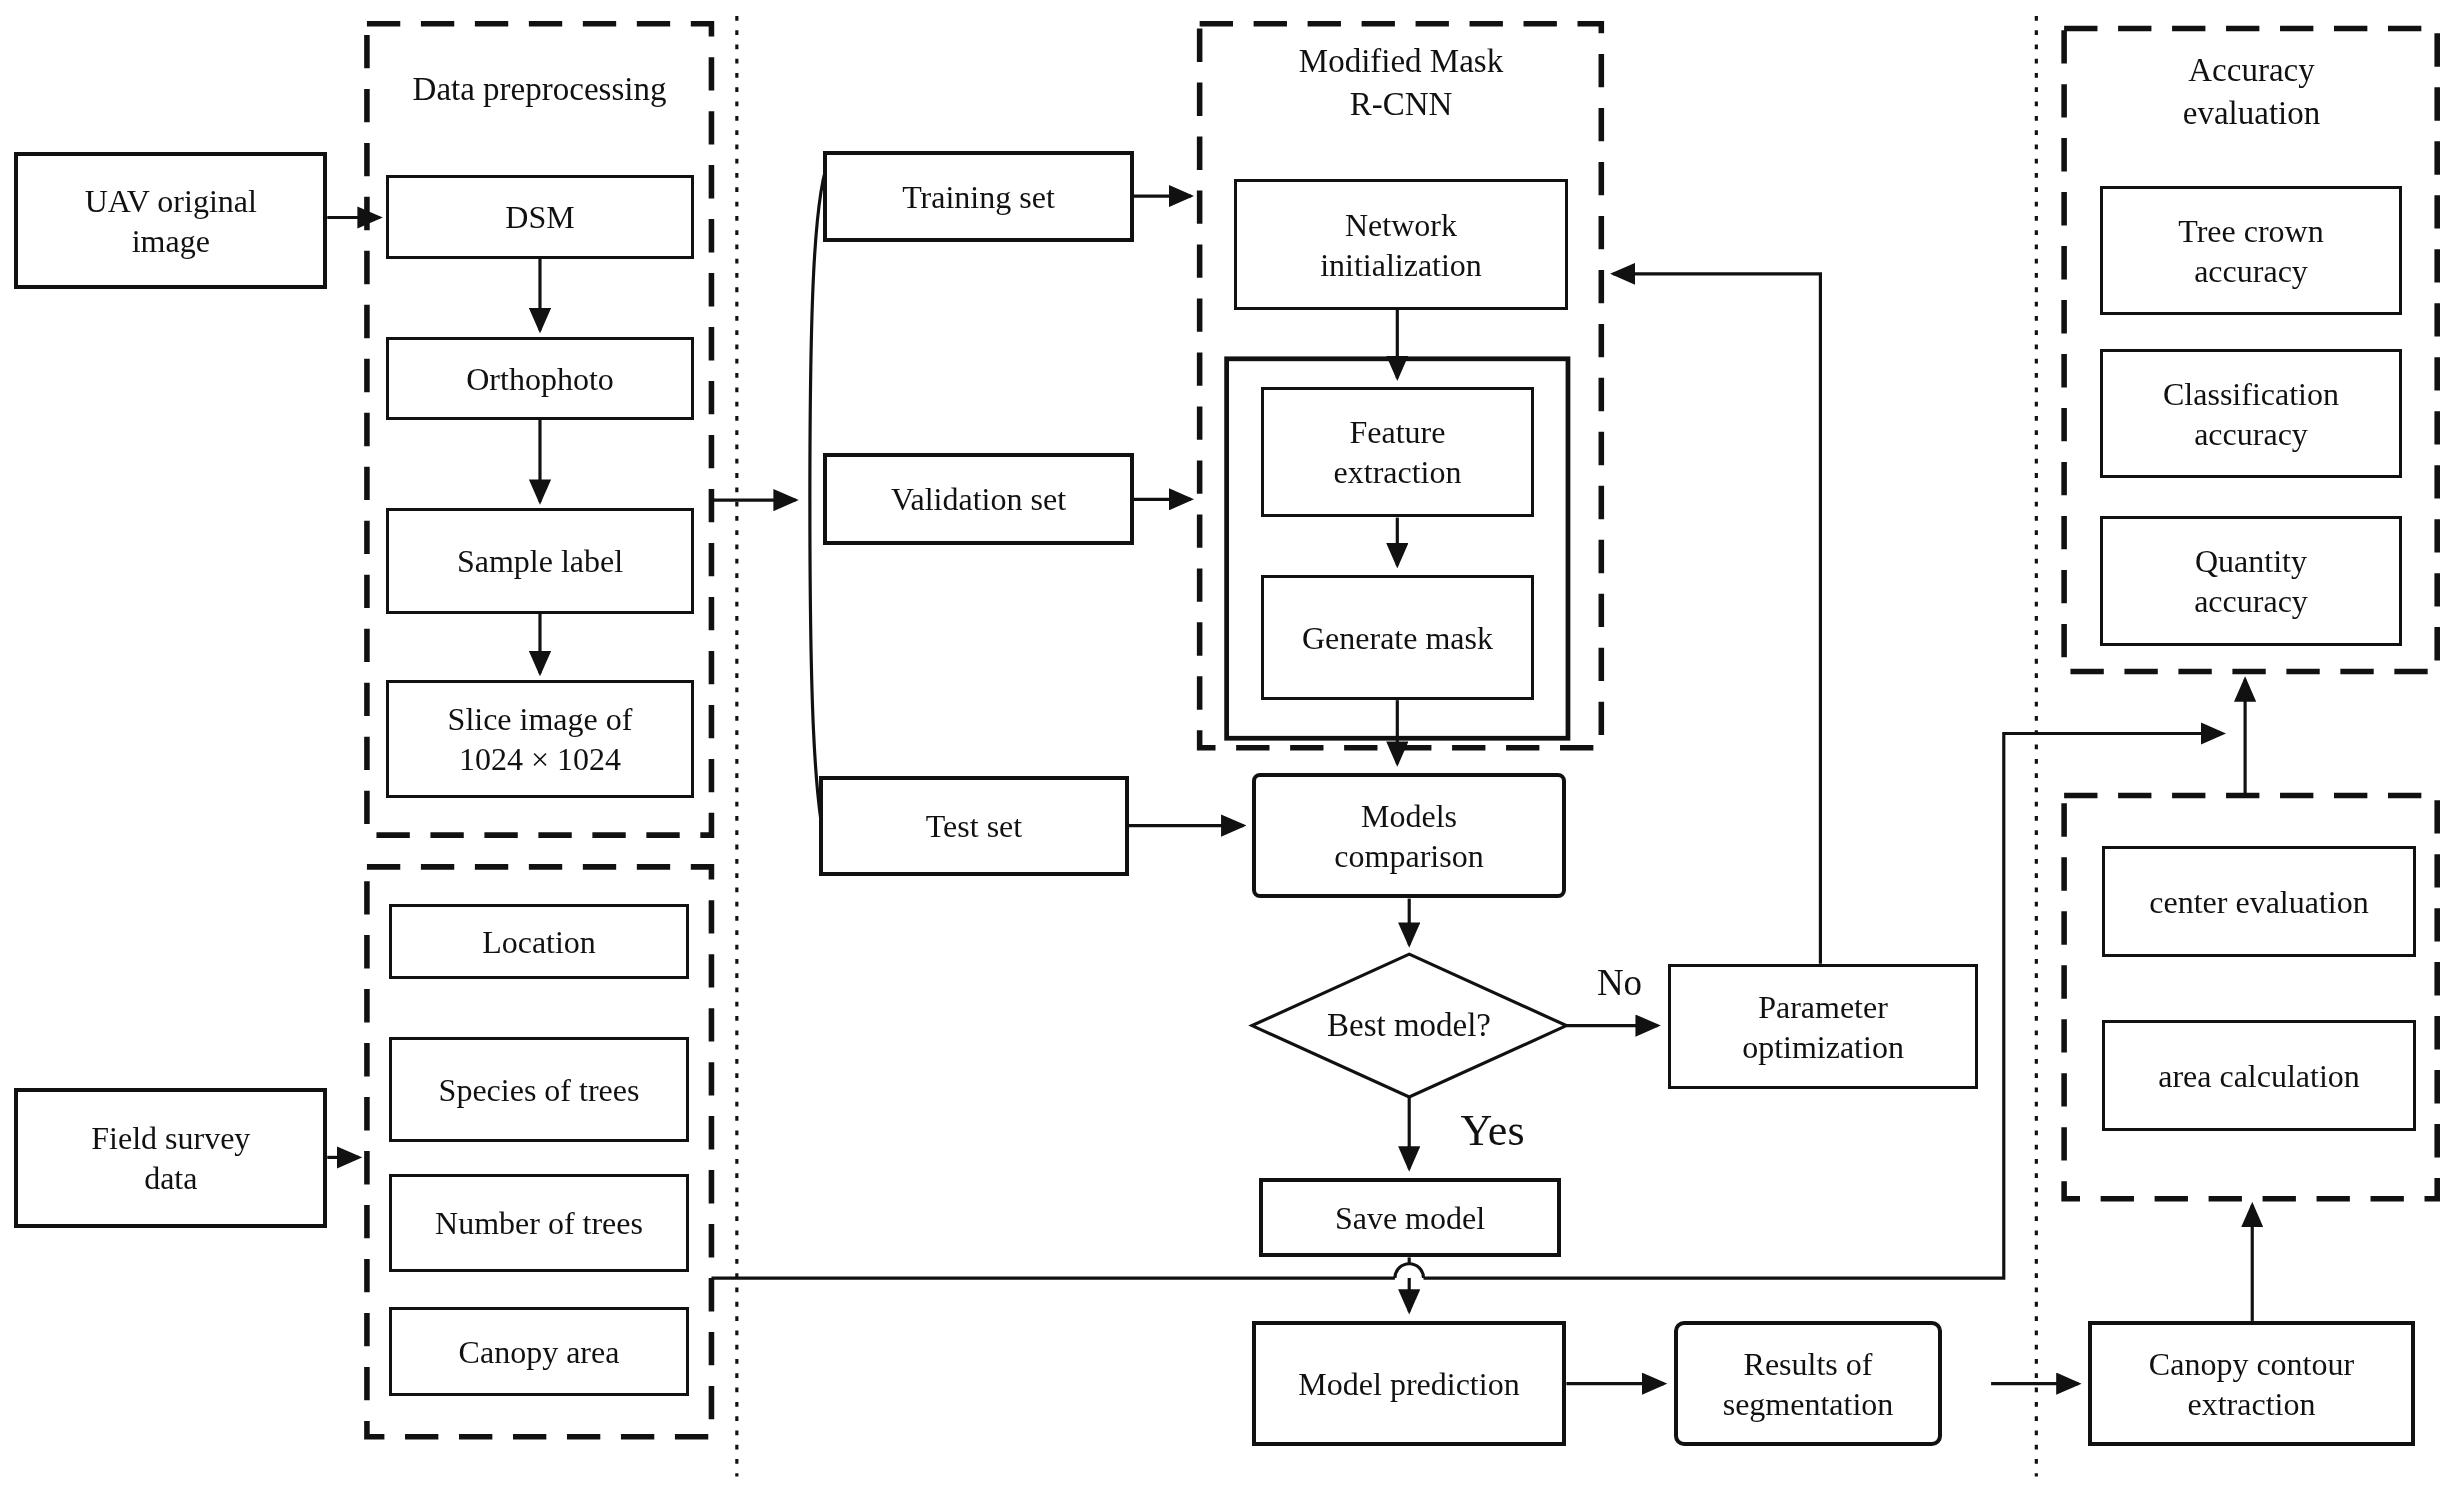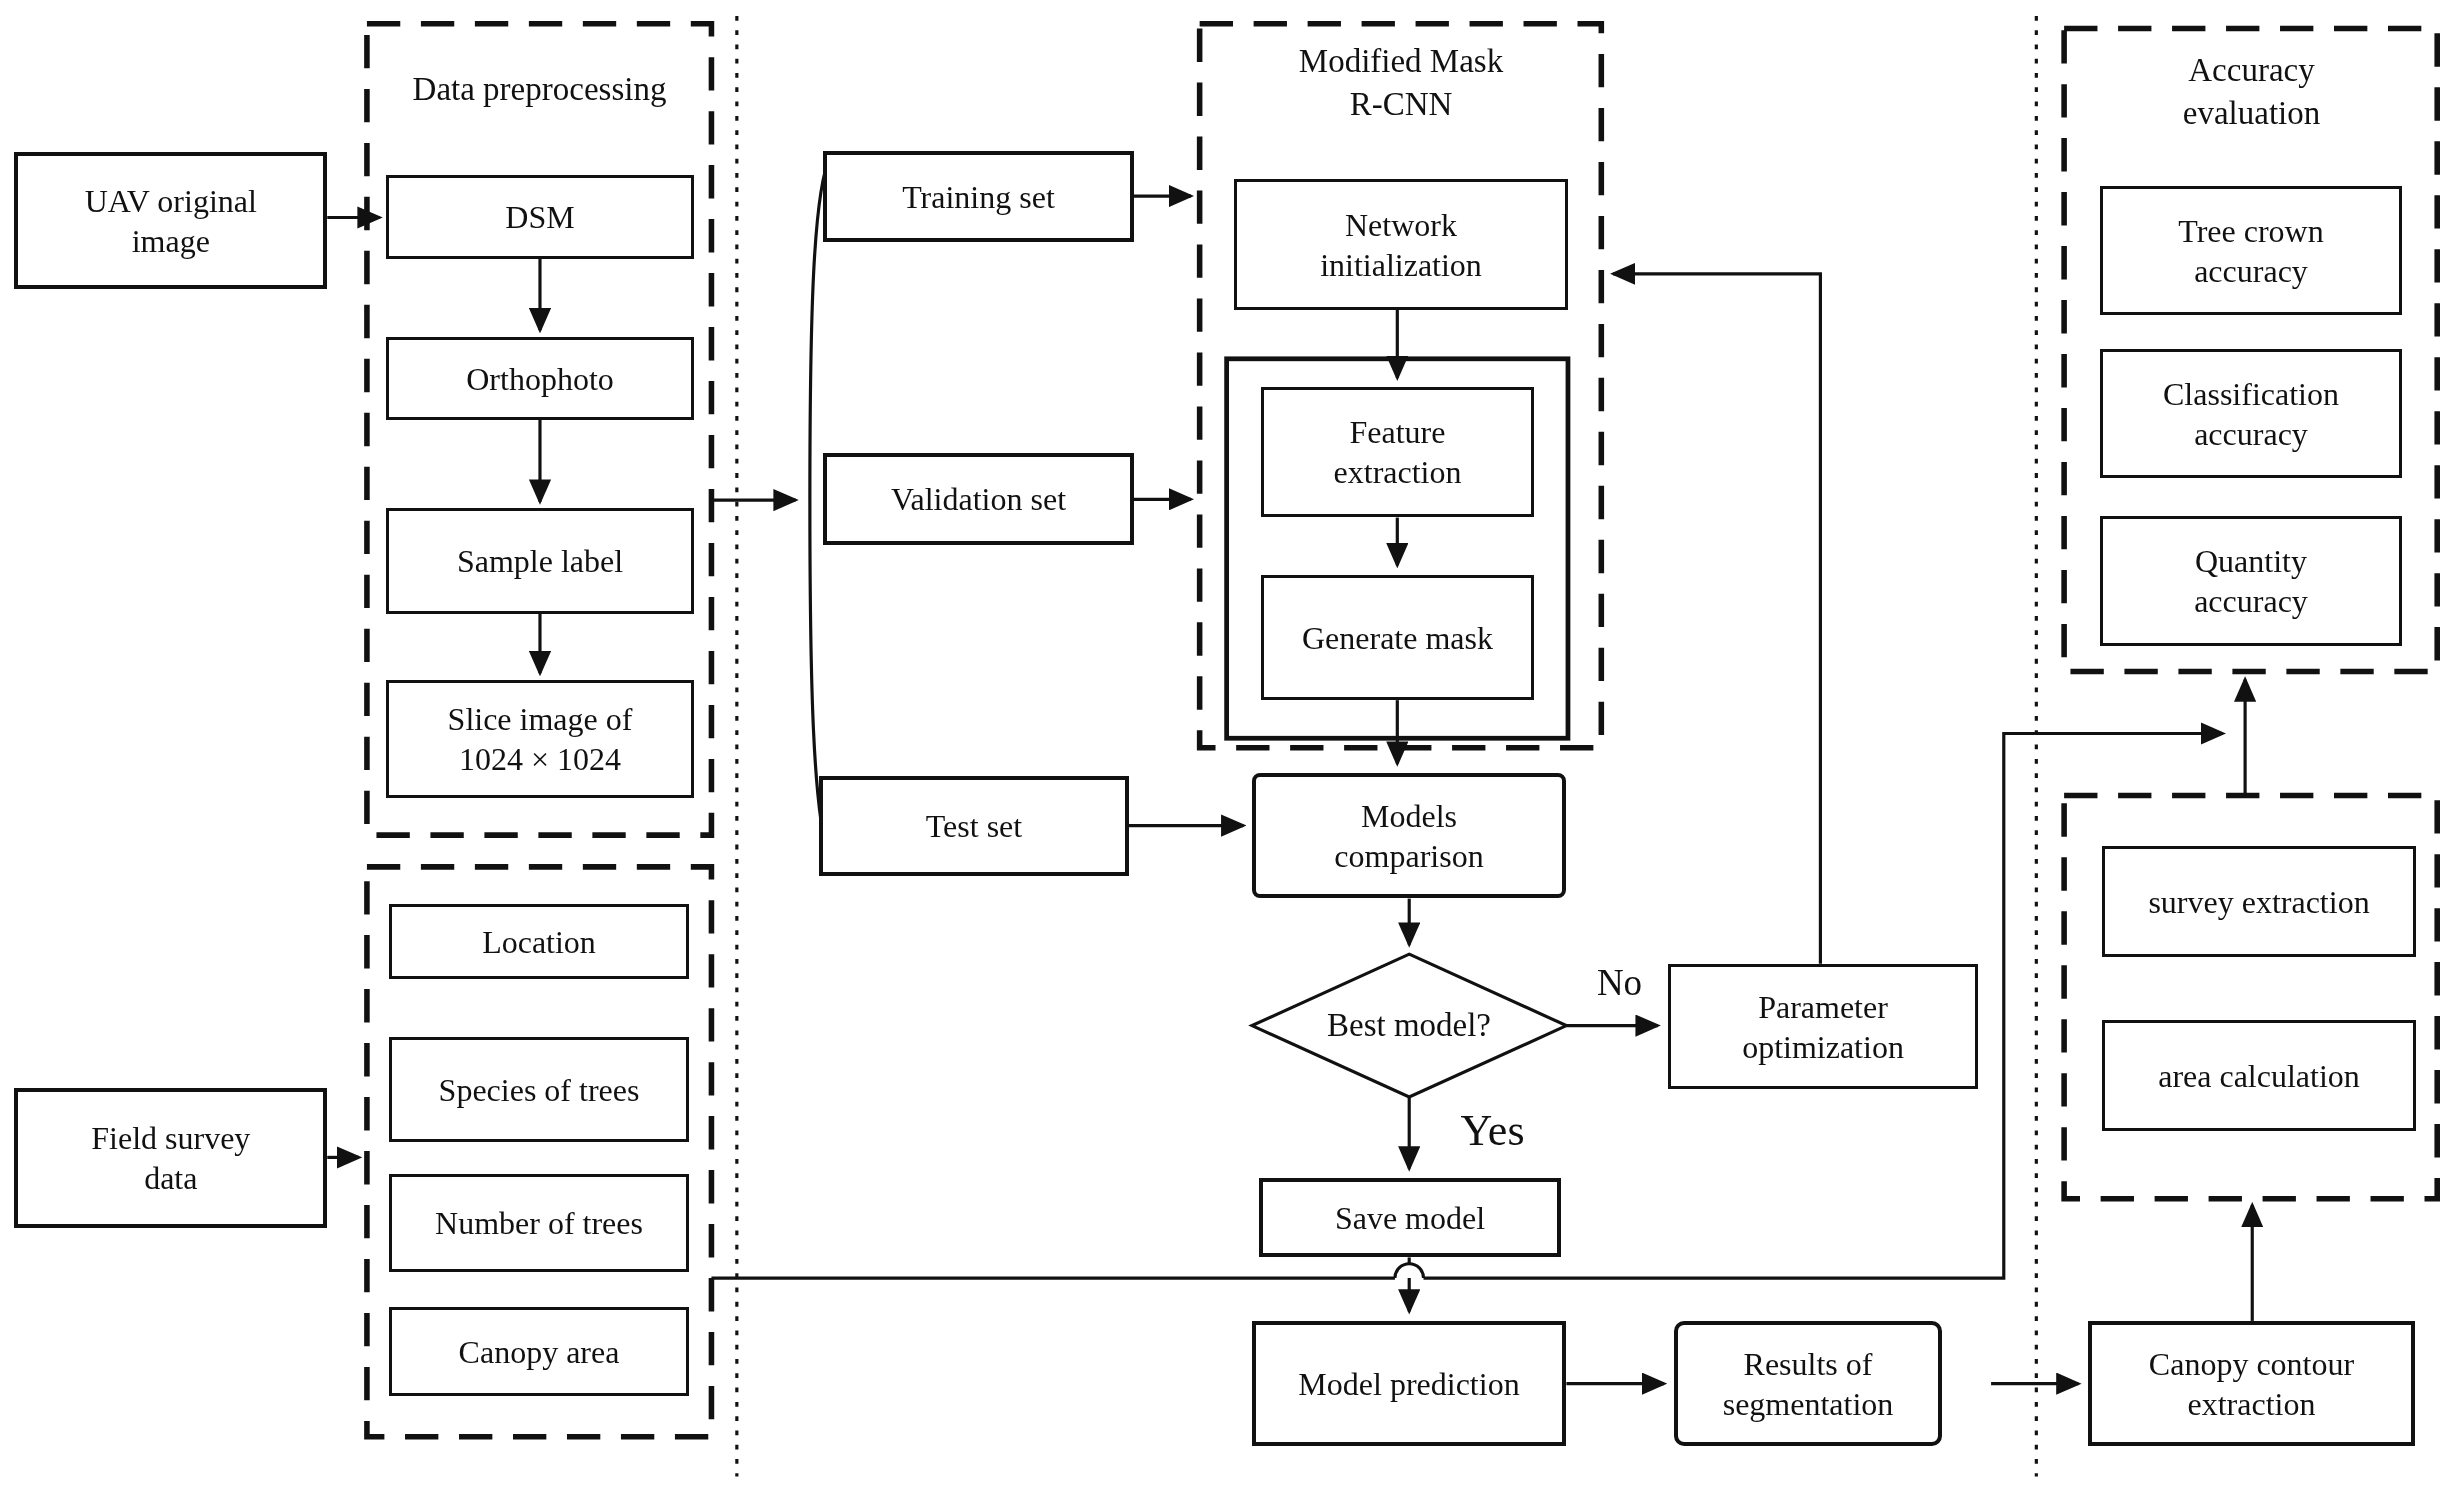--- a/index.html
+++ b/index.html
@@ -131,17 +131,17 @@
   <div class="box" style="left:2088px;top:1321px;width:327px;height:125px;">Canopy contour
 extraction</div>
 
   <div class="box thin" style="left:2100px;top:186px;width:302px;height:129px;">Tree crown
 accuracy</div>
   <div class="box thin" style="left:2100px;top:349px;width:302px;height:129px;">Classification
 accuracy</div>
   <div class="box thin" style="left:2100px;top:516px;width:302px;height:130px;">Quantity
 accuracy</div>
 
-  <div class="box thin" style="left:2102px;top:846px;width:314px;height:111px;">survey extraction</div>
+  <div class="box thin" style="left:2102px;top:846px;width:314px;height:111px;">center evaluation</div>
   <div class="box thin" style="left:2102px;top:1020px;width:314px;height:111px;">area calculation</div>
 
 </div>
 
 
 </body></html>

